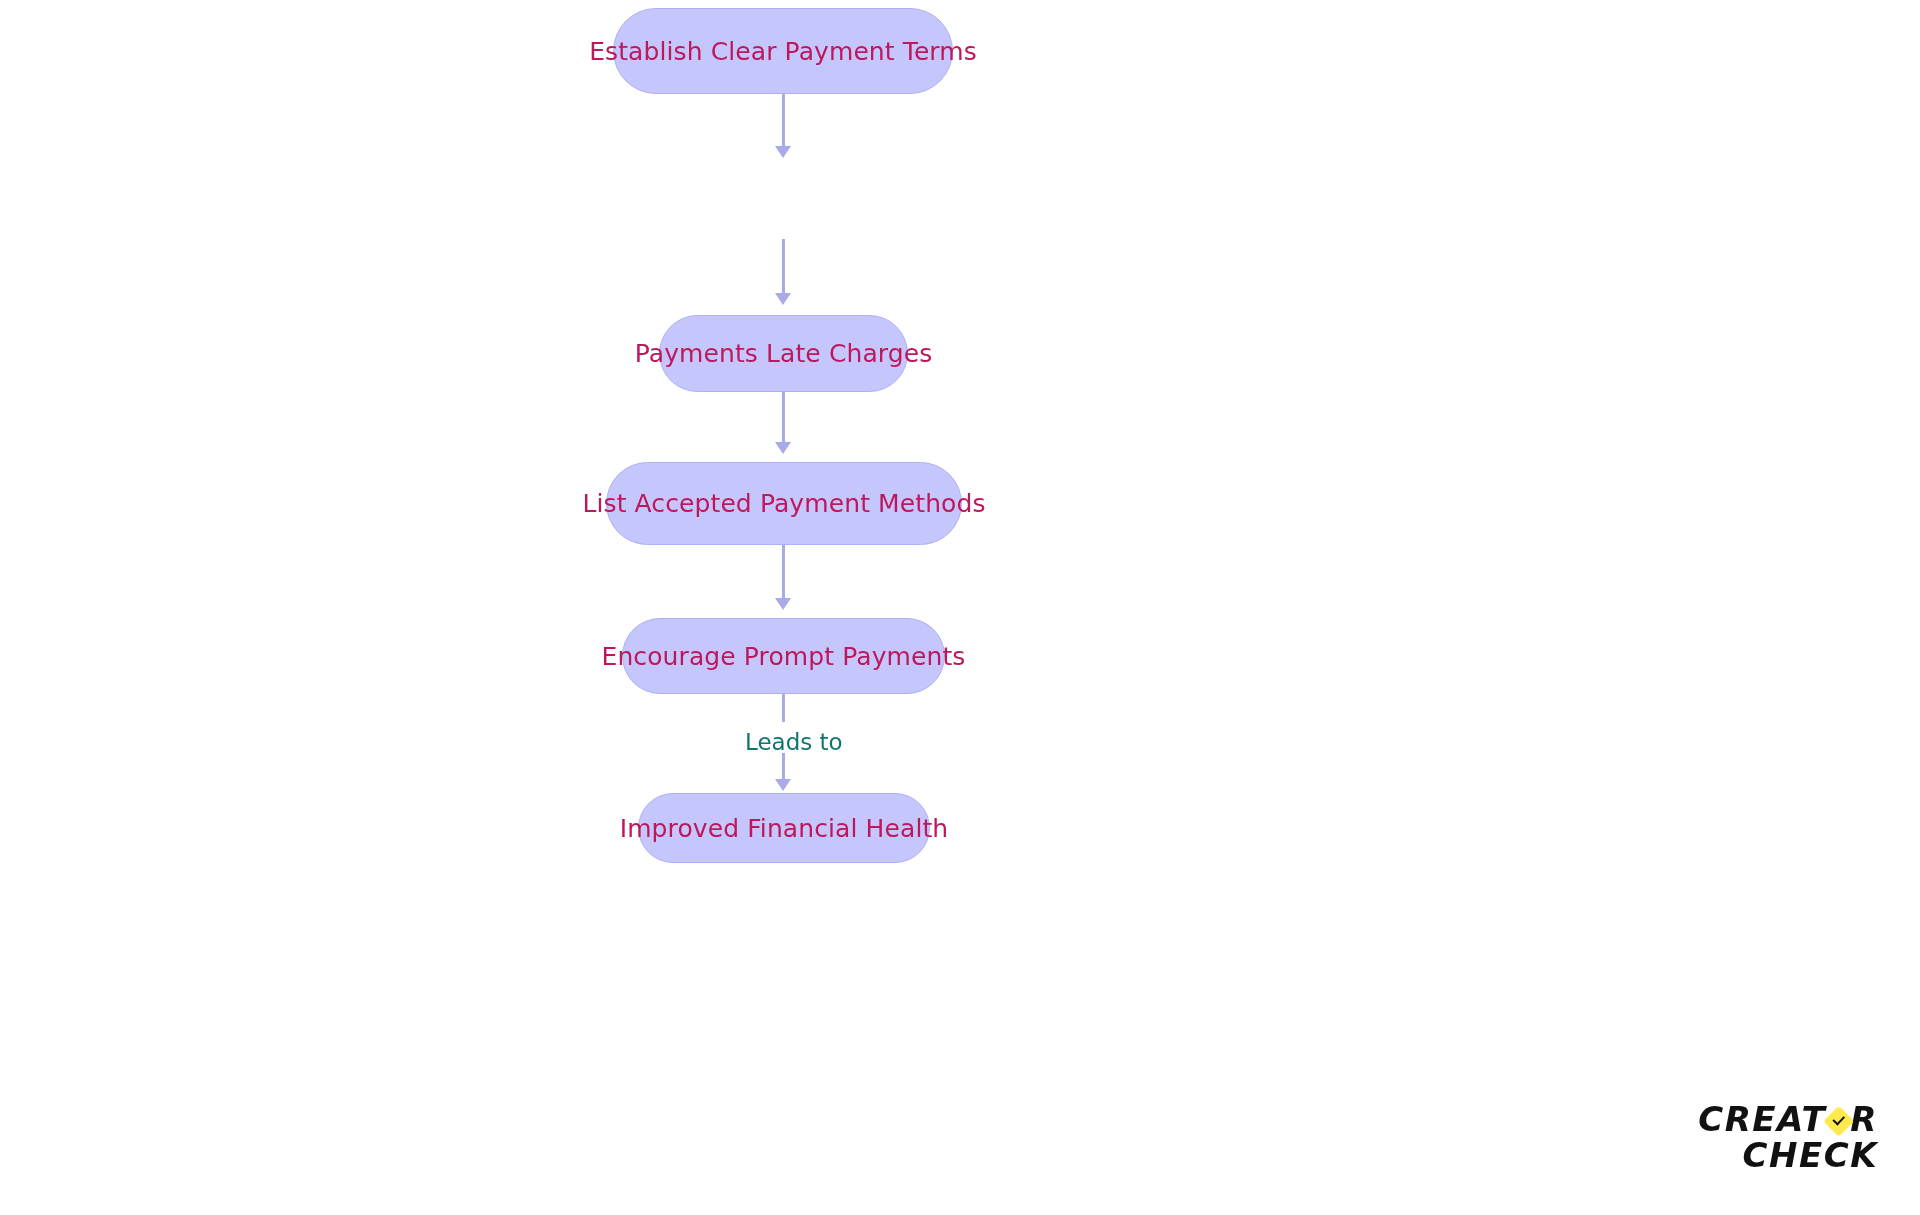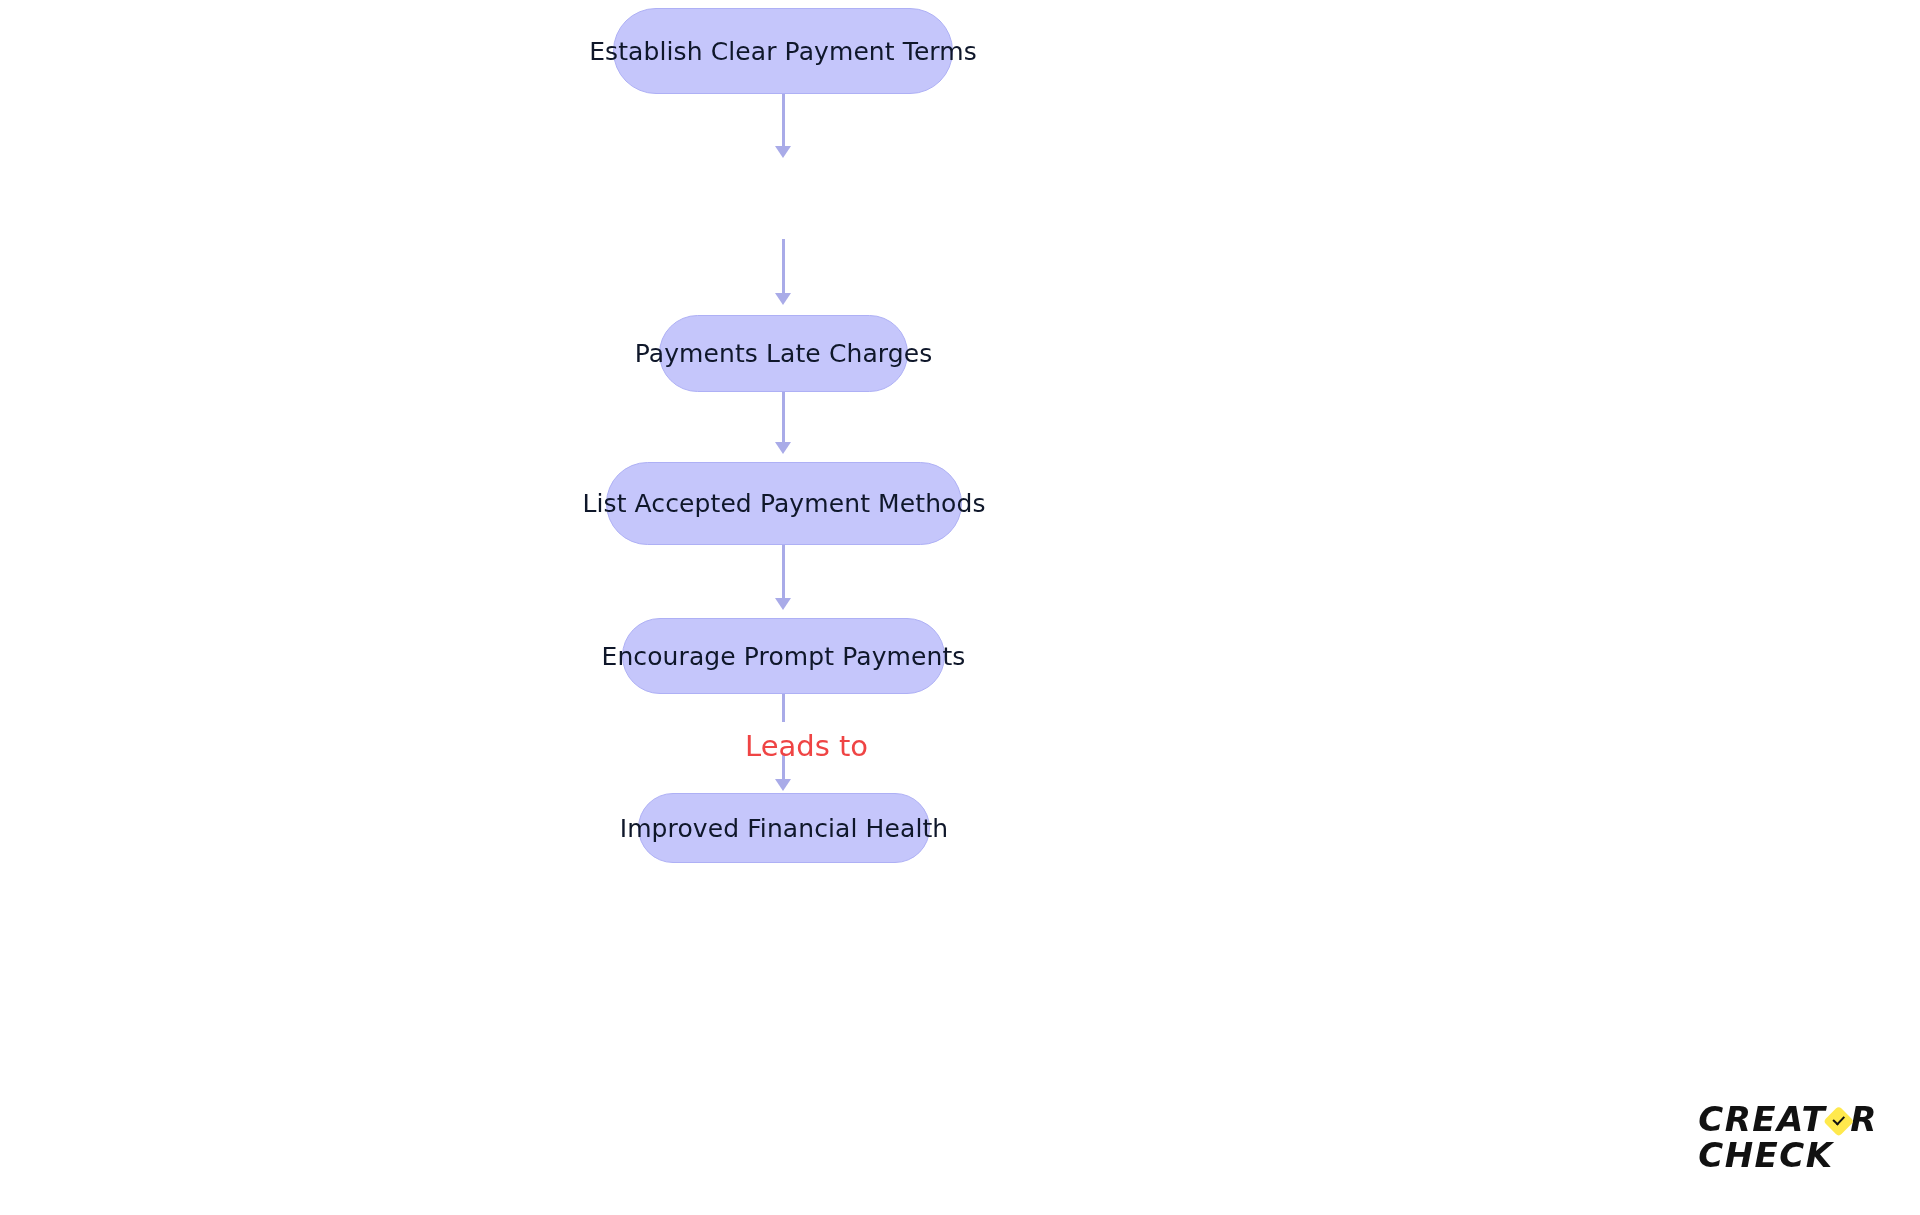--- a/index.html
+++ b/index.html
@@ -22,31 +22,31 @@
     height: 1215px;
   }
   .node {
     position: absolute;
     display: flex;
     align-items: center;
     justify-content: center;
     background: #c5c6fb;
     border: 1px solid #aeb0f5;
     border-radius: 60px;
-    color: #0f172a;
+    color: #be185d;
     font-size: 25px;
     font-family: "DejaVu Sans", sans-serif;
     box-sizing: border-box;
     white-space: nowrap;
     letter-spacing: 0.1px;
   }
   .edge-label {
     position: absolute;
-    color: #ef4444;
-    font-size: 29px;
+    color: #0f766e;
+    font-size: 23px;
     font-family: "DejaVu Sans", sans-serif;
     white-space: nowrap;
     text-align: center;
   }
   .connector {
     position: absolute;
     width: 3px;
     background: #a9abe8;
   }
   .arrowhead {
@@ -55,21 +55,21 @@
     height: 0;
     border-left: 8px solid transparent;
     border-right: 8px solid transparent;
     border-top: 12px solid #a9abe8;
   }
   
   #watermark {
     position: absolute;
     right: 42px;
     bottom: 42px;
-    text-align: left;
+    text-align: right;
     line-height: 1.06;
   }
   #watermark .wm-line {
     font-family: "DejaVu Sans", sans-serif;
     font-weight: bold;
     font-style: italic;
     font-size: 34px;
     letter-spacing: 1.5px;
     color: #111111;
     display: block;

